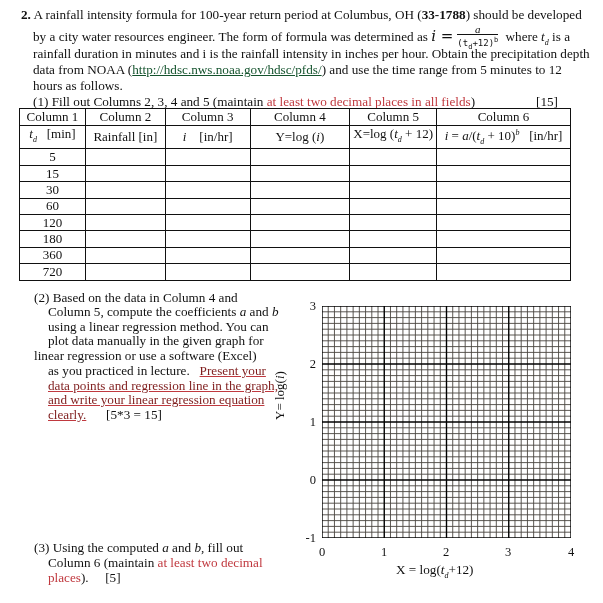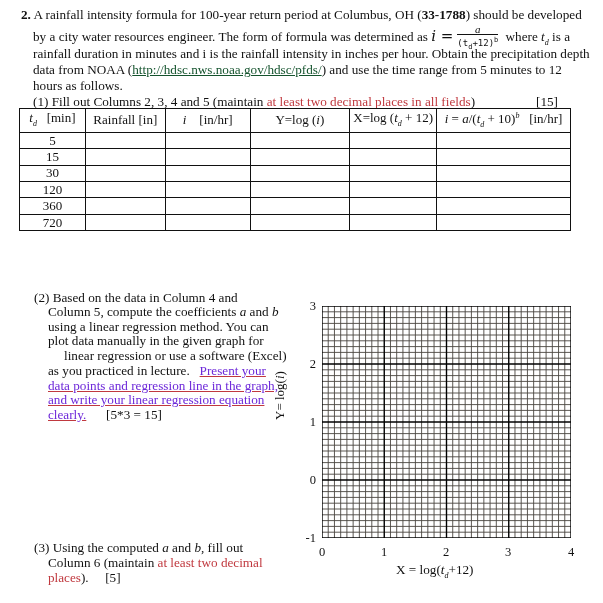--- a/index.html
+++ b/index.html
@@ -1,21 +1,21 @@
 <!DOCTYPE html>
 <html><head>
 <meta charset="utf-8">
 <style>
   html, body { margin:0; padding:0; background:#fff; }
   body { width:603px; height:603px; position:relative; overflow:hidden;
          font-family:"Liberation Serif", "DejaVu Serif", serif; color:#111; font-size:13.2px; }
   .line { position:absolute; white-space:nowrap; line-height:17px; }
   .red { color:#c0393f; }
   .link { color:#14532d; text-decoration:underline; }
-  .ul-red { color:#6d28d9; text-decoration:underline; text-decoration-color:#c0393f; }
+  .ul-red { color:#7f1d1d; text-decoration:underline; text-decoration-color:#c0393f; }
   b { font-weight:bold; }
   i { font-style:italic; }
   .frac { display:inline-block; vertical-align:middle; text-align:center; font-family:"DejaVu Sans Mono", monospace; font-size:9px; line-height:10px; margin:0 4px; }
   .frac .num { display:block; font-family:"Liberation Serif", serif; font-style:italic; font-size:11px; border-bottom:1px solid #111; padding:0 2px; }
   .frac .den { display:block; }
   .mathi { font-family:"DejaVu Serif", serif; font-style:italic; font-size:15px; }
 
   table.data { position:absolute; left:19px; top:108px; border-collapse:collapse; width:552px; }
   table.data td { border:1.3px solid #111; padding:0; text-align:center; height:15.4px; line-height:14px; font-size:13px; white-space:nowrap; }
   table.data tr.h td { height:15.5px; }
@@ -54,20 +54,28 @@
 <table class="data">
   <colgroup>
     <col style="width:66px">
       <col style="width:80px">
       <col style="width:85px">
       <col style="width:100px">
       <col style="width:87px">
       <col style="width:134px">
   </colgroup>
   <tbody>
+      <tr class="h">
+    <td>Column 1</td>
+    <td>Column 2</td>
+    <td>Column 3</td>
+    <td>Column 4</td>
+    <td>Column 5</td>
+    <td>Column 6</td>
+  </tr>
   <tr class="h">
     <td><i>t<sub style="font-size:8px">d</sub></i>&nbsp;&nbsp;&nbsp;[min]</td>
     <td>Rainfall [in]</td>
     <td><i>i</i>&nbsp;&nbsp;&nbsp;&nbsp;[in/hr]</td>
     <td>Y=log (<i>i</i>)</td>
     <td>X=log (<i>t<sub style="font-size:8px">d</sub></i> + 12)</td>
     <td><i>i</i> = <i>a</i>/(<i>t<sub style="font-size:8px">d</sub></i> + 10)<sup style="font-size:8px"><i>b</i></sup>&nbsp;&nbsp;&nbsp;[in/hr]</td>
   </tr>
   <tr>
         <td>5</td>
@@ -87,21 +95,37 @@
       </tr>
   <tr>
         <td>30</td>
         <td></td>
         <td></td>
         <td></td>
         <td></td>
         <td></td>
       </tr>
   <tr>
+        <td>60</td>
+        <td></td>
+        <td></td>
+        <td></td>
+        <td></td>
+        <td></td>
+      </tr>
+  <tr>
         <td>120</td>
+        <td></td>
+        <td></td>
+        <td></td>
+        <td></td>
+        <td></td>
+      </tr>
+  <tr>
+        <td>180</td>
         <td></td>
         <td></td>
         <td></td>
         <td></td>
         <td></td>
       </tr>
   <tr>
         <td>360</td>
         <td></td>
         <td></td>
@@ -117,21 +141,21 @@
         <td></td>
         <td></td>
       </tr>
 </tbody>
   </table>
 
 <div class="line" style="left:34px; top:289px;">(2) Based on the data in Column 4 and</div>
 <div class="line" style="left:48px; top:303px;">Column 5, compute the coefficients <i>a</i> and <i>b</i></div>
 <div class="line" style="left:48px; top:318px;">using a linear regression method. You can</div>
 <div class="line" style="left:48px; top:332px;">plot data manually in the given graph for</div>
-<div class="line" style="left:64px; top:347px;">linear regression or use a software (Excel)</div>
+<div class="line" style="left:34px; top:347px;">linear regression or use a software (Excel)</div>
 <div class="line" style="left:48px; top:362px;"><span>as you practiced in lecture.</span>&nbsp;&nbsp;&nbsp;<span class="ul-red">Present your</span></div>
 <div class="line ul-red" style="left:48px; top:377px;">data points and regression line in the graph,</div>
 <div class="line ul-red" style="left:48px; top:391px;">and write your linear regression equation</div>
 <div class="line" style="left:48px; top:406px;"><span class="ul-red">clearly.</span>&nbsp;&nbsp;&nbsp;&nbsp;&nbsp;&nbsp;<span>[5*3 = 15]</span></div>
 
 <div class="line" style="left:34px; top:539px;">(3) Using the computed <i>a</i> and <i>b</i>, fill out</div>
 <div class="line" style="left:48px; top:554px;"><span>Column 6 (maintain </span><span class="red">at least two decimal</span></div>
 <div class="line" style="left:48px; top:569px;"><span class="red">places</span><span>).</span>&nbsp;&nbsp;&nbsp;&nbsp;&nbsp;<span>[5]</span></div>
 
 <div class="ylabel">Y= log(<i>i</i>)</div>

